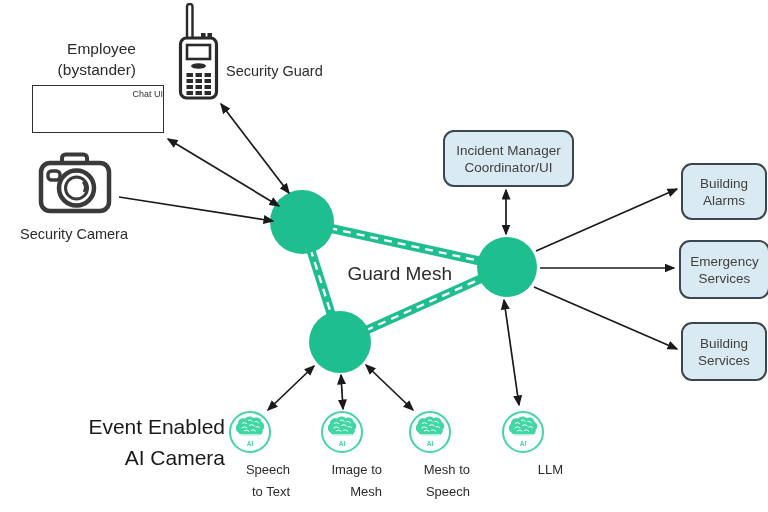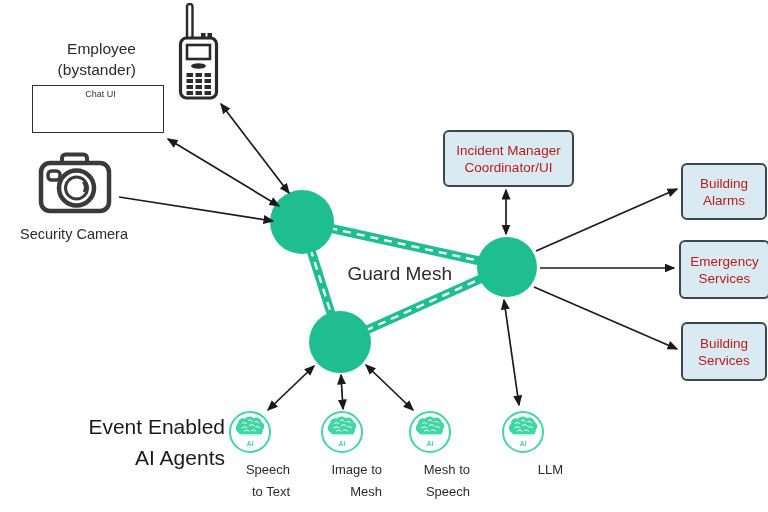--- a/index.html
+++ b/index.html
@@ -5,28 +5,28 @@
   html,body{margin:0;padding:0;background:#fff;}
   #stage{
     position:relative;width:768px;height:512px;background:#ffffff;overflow:hidden;
     font-family:"Liberation Sans",sans-serif;color:#2b2b2b;
   }
   #wires{position:absolute;left:0;top:0;z-index:1;}
   .icon-svg{position:absolute;z-index:2;}
   .lbl{position:absolute;z-index:3;text-align:right;color:#2b2b2b;}
   .lbl span{display:block;}
   .box{
-    position:absolute;z-index:3;background:#daeaf3;border:2px solid #3b4750;border-radius:6px;
+    position:absolute;z-index:3;background:#daeaf3;border:2px solid #3b4750;border-radius:11px;
     display:flex;flex-direction:column;justify-content:center;align-items:center;
-    font-size:13.5px;line-height:17px;color:#b91c1c;text-align:center;
+    font-size:13.5px;line-height:17px;color:#404040;text-align:center;
   }
   .chatbox{
     position:absolute;z-index:3;background:#ffffff;border:1.5px solid #2f2f2f;
   }
-  .chatbox .chat-label{font-size:9px;color:#333;padding:3px 0 0 5px;display:block;text-align:center;}
+  .chatbox .chat-label{font-size:9px;color:#333;padding:3px 0 0 5px;display:block;text-align:right;}
   .employee{left:10px;top:38px;width:126px;font-size:15.5px;line-height:21px;}
   .guard{left:226px;top:63px;width:110px;font-size:14.5px;text-align:left;}
   .camera-lbl{left:8px;top:226px;width:120px;font-size:14.5px;}
   .mesh-lbl{left:328px;top:263px;width:124px;font-size:19px;color:#2b2b2b;}
   .agents-heading{left:70px;top:411px;width:155px;font-size:21px;line-height:31px;color:#1a1a1a;}
   .agent-lbl{top:459px;width:80px;font-size:13px;line-height:22px;}
   .ai-badge{font-family:"Liberation Sans",sans-serif;font-weight:bold;}
 </style>
 </head>
 <body>
@@ -170,20 +170,23 @@
 
   <div class="lbl employee">
     <span>Employee</span>
     <span>(bystander)</span>
   </div>
 
   <div class="chatbox" style="left:32px;top:85px;width:130px;height:46px">
     <span class="chat-label">Chat UI</span>
   </div>
 
+  <div class="lbl guard">
+    <span>Security Guard</span>
+  </div>
 
   <div class="lbl camera-lbl">
     <span>Security Camera</span>
   </div>
 
   <div class="lbl mesh-lbl">
     <span>Guard Mesh</span>
   </div>
 
   <div class="box" style="left:443px;top:130px;width:127px;height:53px">
@@ -201,21 +204,21 @@
     <span>Services</span>
   </div>
 
   <div class="box" style="left:681px;top:322px;width:82px;height:55px">
     <span>Building</span>
     <span>Services</span>
   </div>
 
   <div class="lbl agents-heading">
     <span>Event Enabled</span>
-    <span>AI Agents</span>
+    <span>AI Camera</span>
   </div>
 
   <div class="lbl agent-lbl" style="left:210px">
     <span>Speech</span>
     <span>to Text</span>
   </div>
   <div class="lbl agent-lbl" style="left:302px">
     <span>Image to</span>
     <span>Mesh</span>
   </div>

